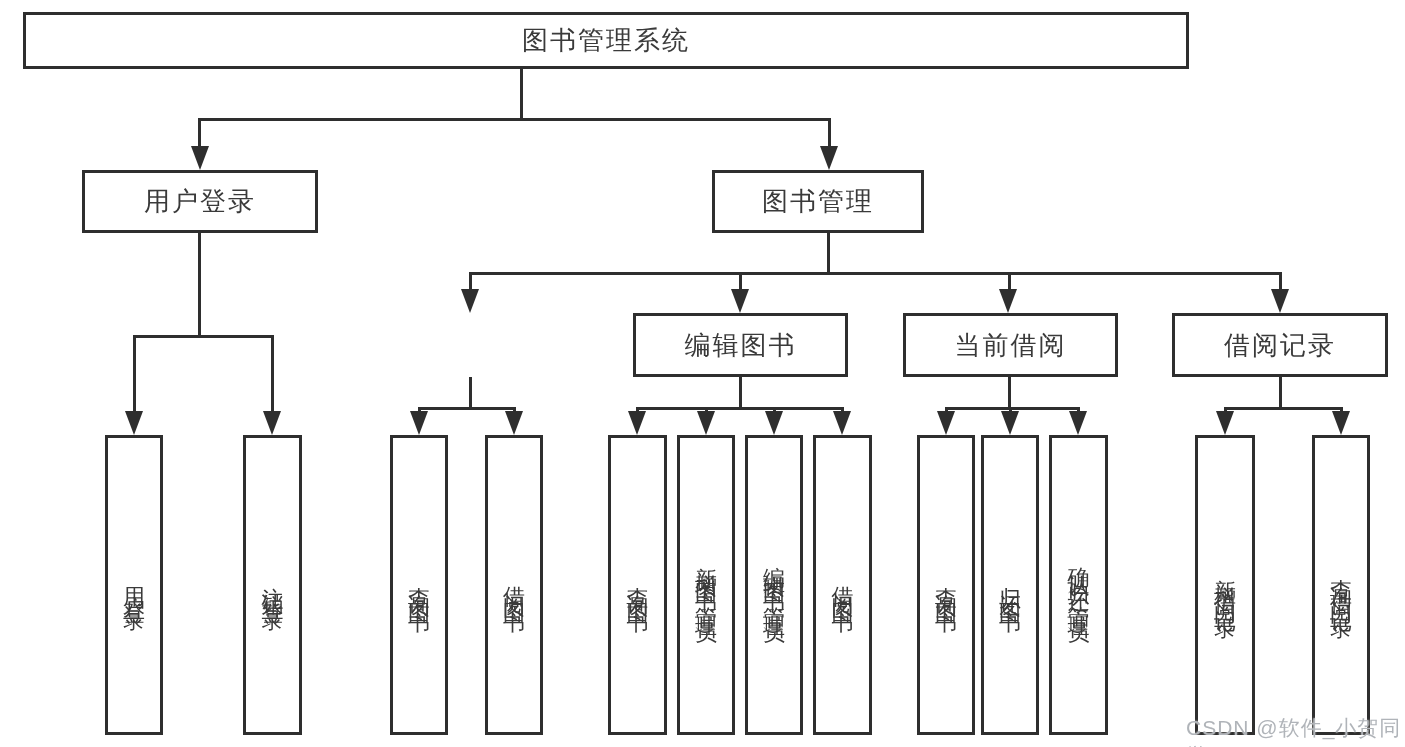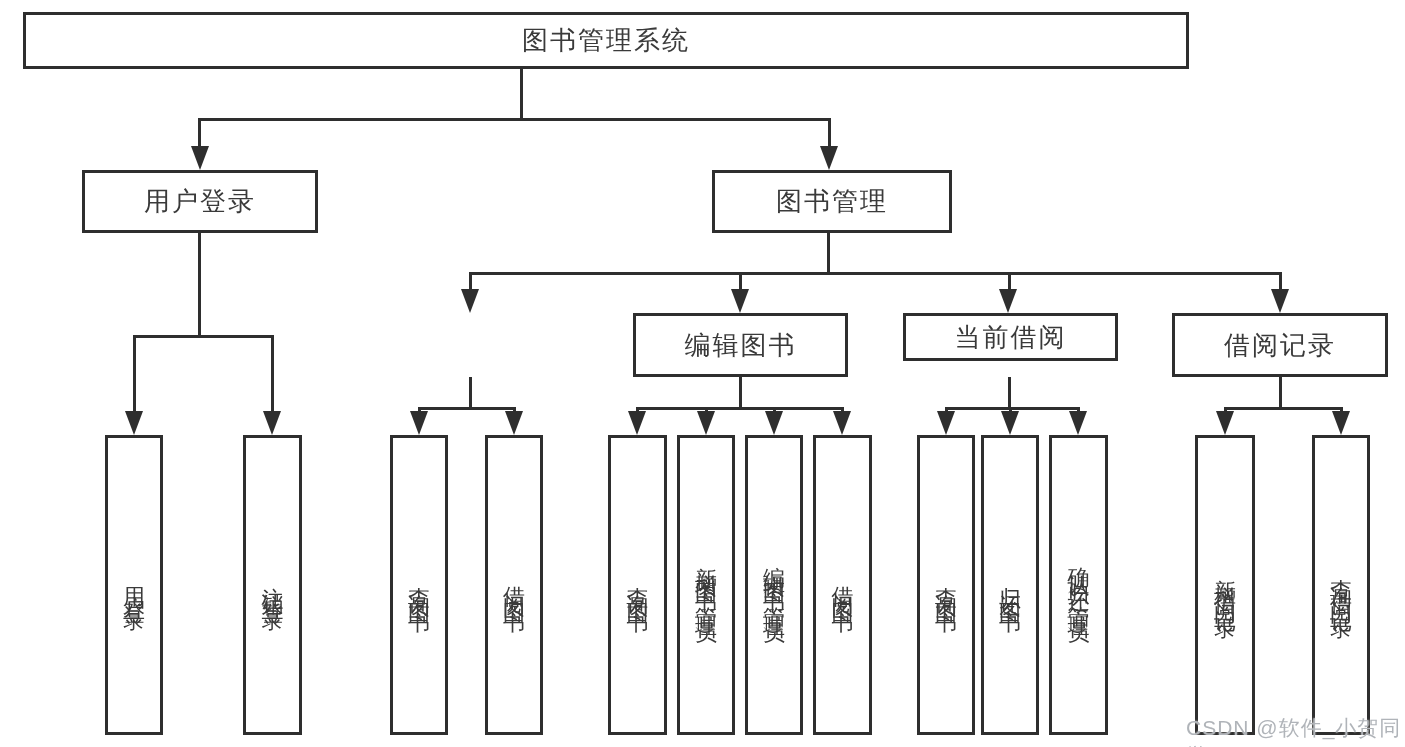--- a/index.html
+++ b/index.html
@@ -48,21 +48,21 @@
   <div class="vline" style="left:520px;top:69px;height:49px"></div>
   <div class="hline" style="left:198px;top:118px;width:633px"></div>
   <div class="vline" style="left:198px;top:118px;height:30px"></div>
   <div class="arrow" style="left:191px;top:146px"></div>
   <div class="vline" style="left:828px;top:118px;height:30px"></div>
   <div class="arrow" style="left:820px;top:146px"></div>
 
   <div class="node" style="left:82px;top:170px;width:236px;height:63px">
     <span>用户登录</span>
   </div>
-  <div class="node" style="left:712px;top:170px;width:240px;height:63px">
+  <div class="node" style="left:712px;top:170px;width:212px;height:63px">
     <span>图书管理</span>
   </div>
 
   <div class="vline" style="left:198px;top:233px;height:104px"></div>
   <div class="hline" style="left:133px;top:335px;width:141px"></div>
   <div class="vline" style="left:133px;top:335px;height:80px"></div>
   <div class="arrow" style="left:125px;top:411px"></div>
   <div class="vline" style="left:271px;top:335px;height:80px"></div>
   <div class="arrow" style="left:263px;top:411px"></div>
 
@@ -73,21 +73,21 @@
   <div class="vline" style="left:739px;top:272px;height:20px"></div>
   <div class="arrow" style="left:731px;top:289px"></div>
   <div class="vline" style="left:1008px;top:272px;height:20px"></div>
   <div class="arrow" style="left:999px;top:289px"></div>
   <div class="vline" style="left:1279px;top:272px;height:20px"></div>
   <div class="arrow" style="left:1271px;top:289px"></div>
 
   <div class="node" style="left:633px;top:313px;width:215px;height:64px">
     <span>编辑图书</span>
   </div>
-  <div class="node" style="left:903px;top:313px;width:215px;height:48px">
+  <div class="node" style="left:903px;top:313px;width:215px;height:64px">
     <span>当前借阅</span>
   </div>
   <div class="node" style="left:1172px;top:313px;width:216px;height:64px">
     <span>借阅记录</span>
   </div>
 
   <div class="vline" style="left:469px;top:377px;height:30px"></div>
   <div class="hline" style="left:418px;top:407px;width:97px"></div>
   <div class="vline" style="left:418px;top:407px;height:8px"></div>
   <div class="arrow" style="left:410px;top:411px"></div>

